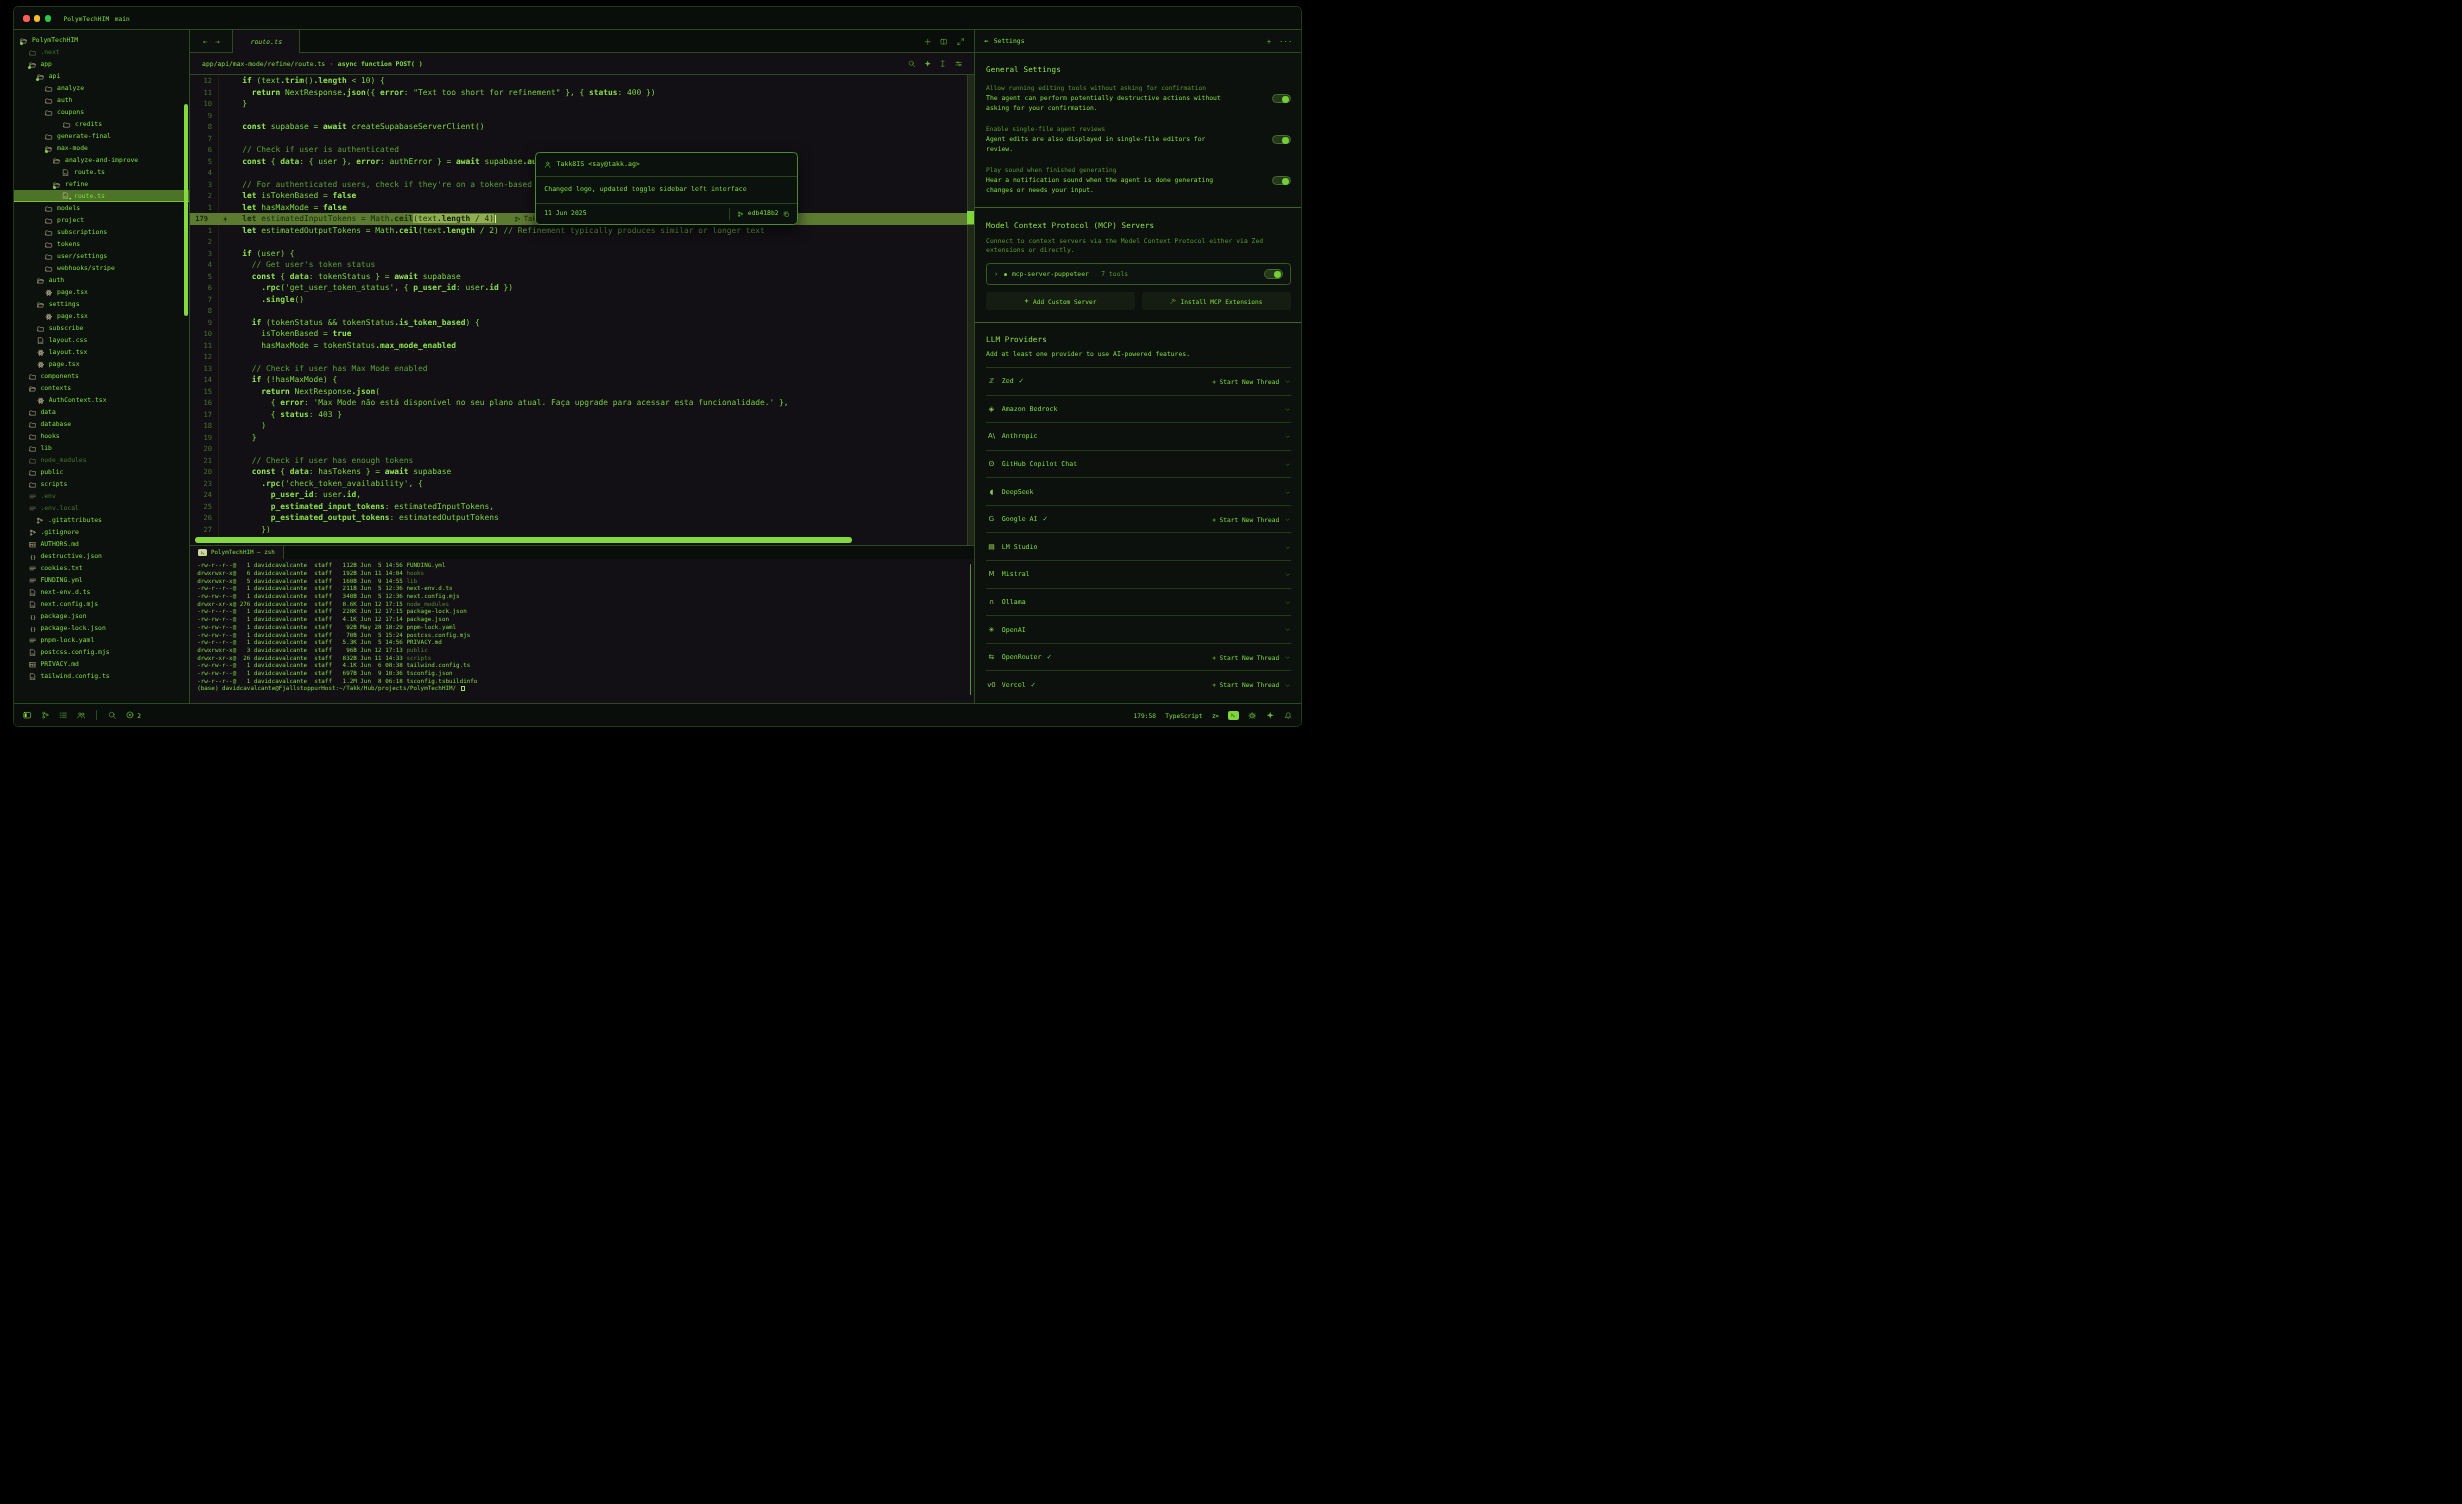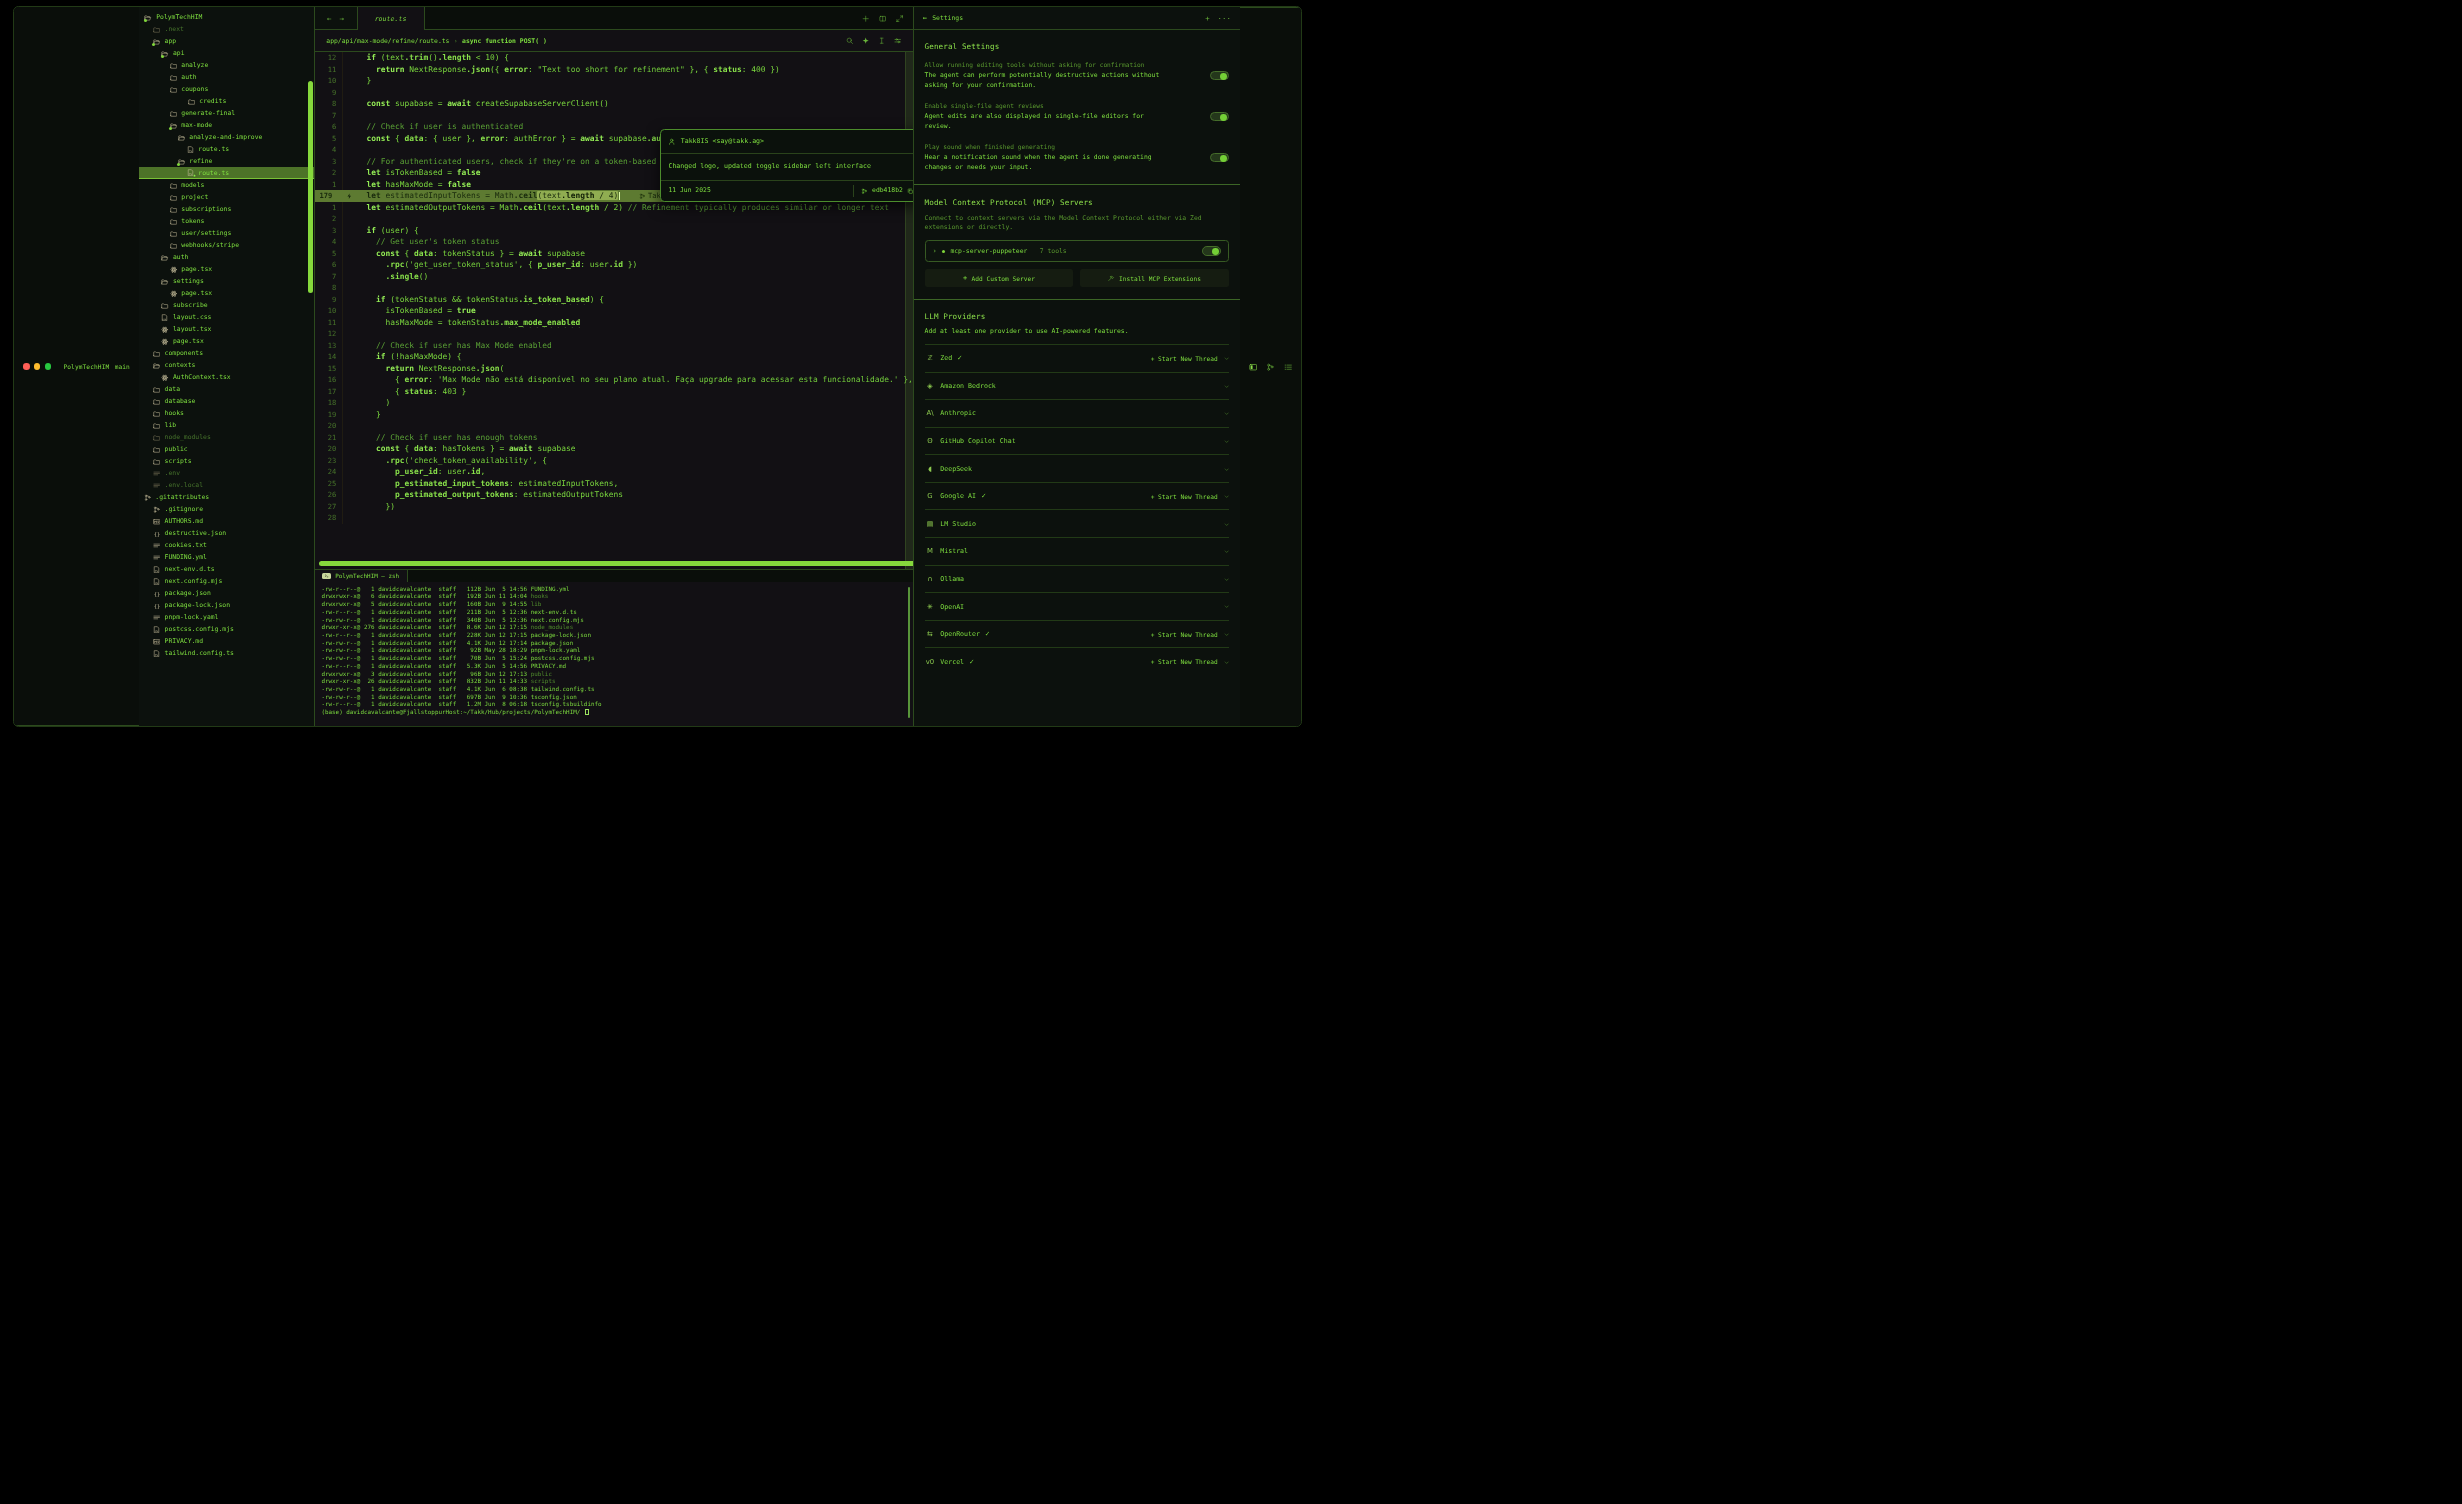--- a/index.html
+++ b/index.html
@@ -6,21 +6,21 @@
     --txt:#7ede3f; --txt-dim:#4e8a2c; --txt-faint:#3b6a24;
     --beige:#c9c09d; --border:#2c4a1d; --border2:#3c6626;
     --panel:#0c110d; --editor:#121014; --bar:#0a0e0a;
     --hlrow:#5d7a31; --hldark:#18290c; --sel:#90ad51; --accent:#86d93c;
   }
   *{margin:0;padding:0;box-sizing:border-box}
   html,body{background:#000}
   body{width:1316px;height:752px;font-family:"DejaVu Sans Mono",monospace;-webkit-font-smoothing:antialiased}
   .desktop{position:relative;width:1316px;height:752px;background:#000;overflow:hidden}
   .window{position:absolute;left:13.3px;top:6.4px;width:1289px;height:721px;background:#0b100c;
-    border:0.5px solid #223a16;border-radius:5.4px;display:flex;flex-direction:row;overflow:hidden;
+    border:0.5px solid #223a16;border-radius:5.4px;display:flex;flex-direction:column;overflow:hidden;
     box-shadow:0 11.8px 34px rgba(0,0,0,.85)}
   
   .titlebar{flex:0 0 23px;display:flex;align-items:center;background:var(--bar);border-bottom:0.5px solid var(--border);padding:0 8.9px}
   .light{width:6.4px;height:6.4px;border-radius:50%;margin-right:4.4px}
   .title{color:var(--txt);font-size:6.2px;margin-left:7.9px;letter-spacing:0.1px}
   .branch{color:var(--txt);font-size:6.2px;margin-left:5.4px}
   
   .main{flex:1;display:flex;min-height:0}
   
   .treepanel{flex:0 0 176px;background:var(--panel);border-right:0.5px solid var(--border);position:relative;padding-top:3.9px;overflow:hidden}
@@ -497,21 +497,21 @@
               <span>.env</span>
             </div>
             <div class="trw dim" style="padding-left:14.3px">
               <span class="icn">
                 <svg viewBox="0 0 16 16" fill="none" stroke="currentColor" stroke-width="1.15" stroke-linecap="round" stroke-linejoin="round">
                   <path d="M2 4.5 h12 M2 7.5 h12 M2 10.5 h8"></path>
                 </svg>
               </span>
               <span>.env.local</span>
             </div>
-            <div class="trw" style="padding-left:5px">
+            <div class="trw" style="padding-left:22px">
               <span class="icn">
                 <svg viewBox="0 0 16 16" fill="none" stroke="currentColor" stroke-width="1.15" stroke-linecap="round" stroke-linejoin="round">
                   <circle cx="4.5" cy="3.8" r="1.7"></circle>
                   <circle cx="4.5" cy="12.2" r="1.7"></circle>
                   <circle cx="11.5" cy="7.2" r="1.7"></circle>
                   <path d="M4.5 5.6 v4.9 M6.2 4.3 c3.2 .4 5 1 5.3 1.2"></path>
                 </svg>
               </span>
               <span>.gitattributes</span>
             </div>

